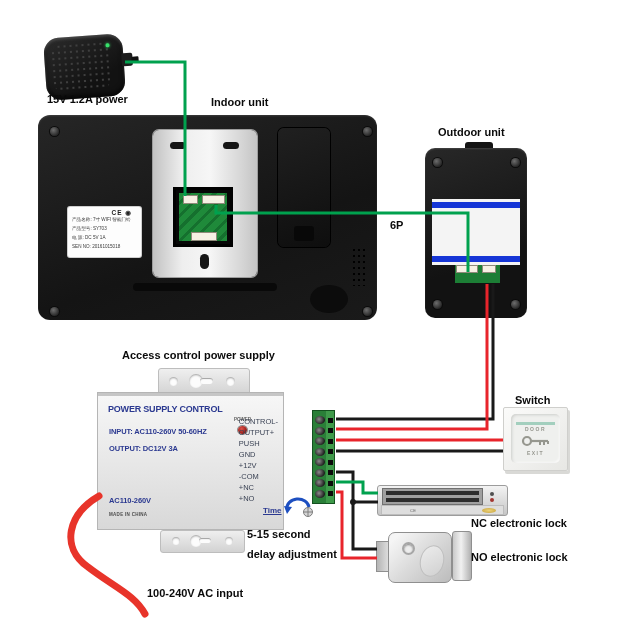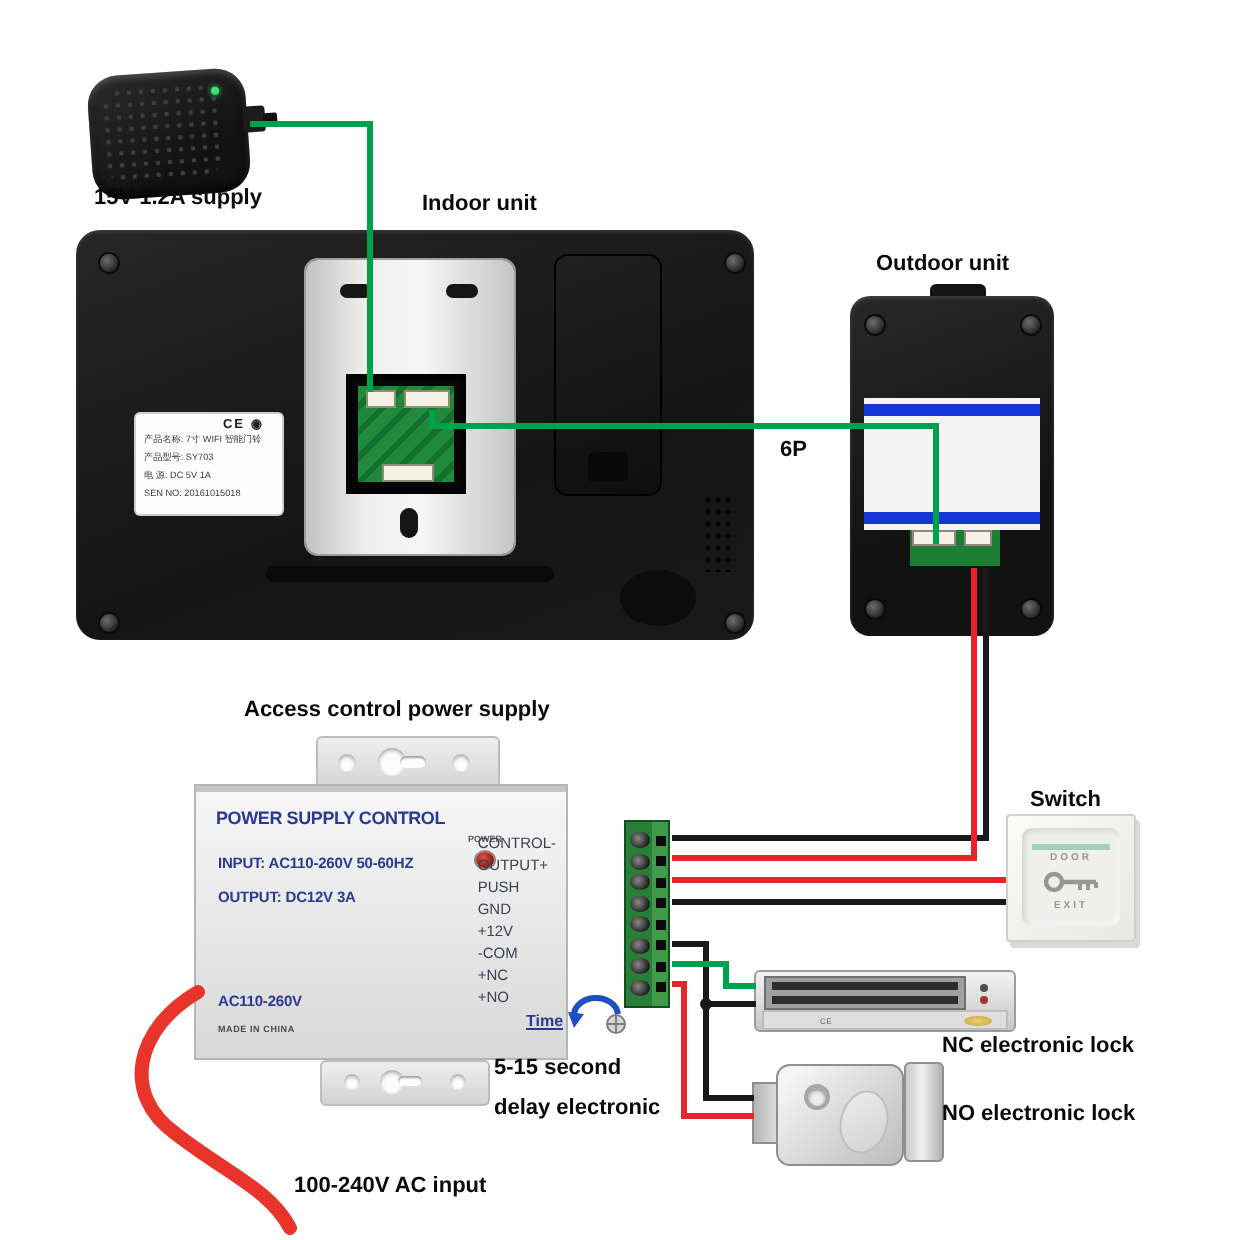--- a/index.html
+++ b/index.html
@@ -270,23 +270,23 @@
   <path d="M336,440 H503" fill="none" stroke="#e8242b" stroke-width="3"></path>
   <path d="M336,451 H503" fill="none" stroke="#191919" stroke-width="3"></path>
   <path d="M336,472 H353 V549 H377" fill="none" stroke="#191919" stroke-width="3"></path>
   <path d="M353,502 H378" fill="none" stroke="#191919" stroke-width="3"></path>
   <circle cx="353" cy="502" r="3" fill="#191919"></circle>
   <path d="M336,482 H363 V493 H378" fill="none" stroke="#00a14e" stroke-width="3"></path>
   <path d="M336,492 H342 V558 H377" fill="none" stroke="#e8242b" stroke-width="3"></path>
   <path d="M99,496 C68,514 60,547 88,567 C114,587 135,595 145,614" fill="none" stroke="#e8342a" stroke-width="7" stroke-linecap="round"></path>
 </svg>
 
-<div class="lbl" style="left:47px;top:93px">15V 1.2A supply</div>
+<div class="lbl" style="left:47px;top:93px">15V 1.2A power</div>
 <div class="lbl" style="left:211px;top:96px">Indoor unit</div>
 <div class="lbl" style="left:438px;top:126px">Outdoor unit</div>
 <div class="lbl" style="left:390px;top:219px">6P</div>
 <div class="lbl" style="left:122px;top:349px">Access control power supply</div>
 <div class="lbl" style="left:515px;top:394px">Switch</div>
 <div class="lbl" style="left:471px;top:517px">NC electronic lock</div>
 <div class="lbl" style="left:471px;top:551px">NO electronic lock</div>
 <div class="lbl" style="left:247px;top:528px">5-15 second</div>
-<div class="lbl" style="left:247px;top:548px">delay electronic</div>
+<div class="lbl" style="left:247px;top:548px">delay adjustment</div>
 <div class="lbl" style="left:147px;top:587px">100-240V AC input</div>
 
 </body></html>

